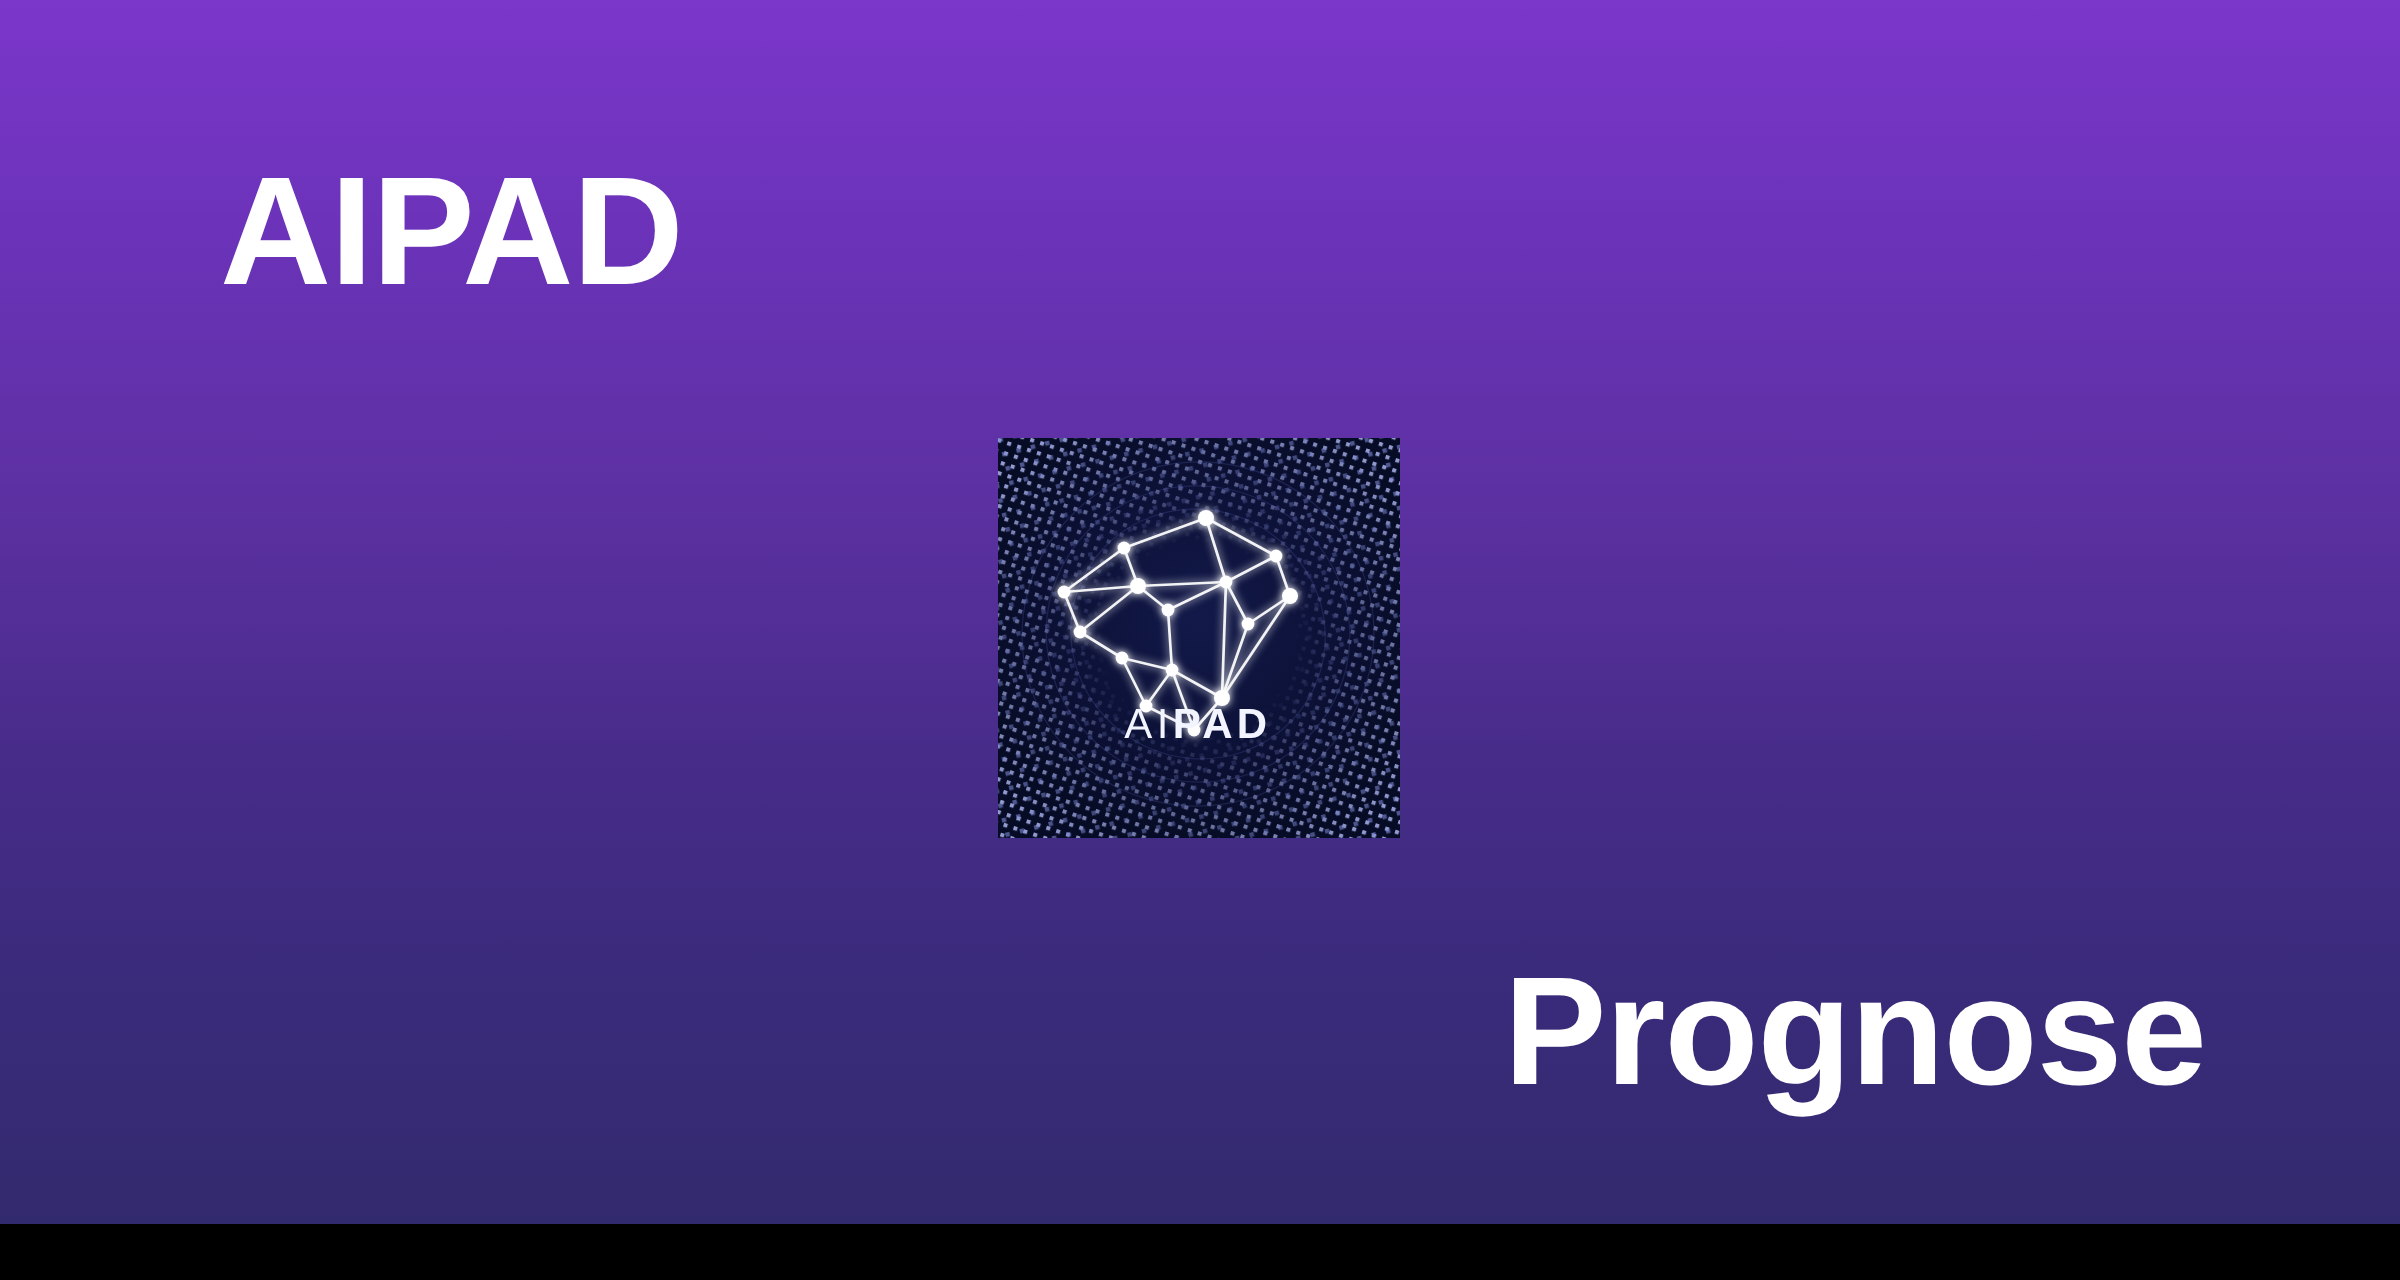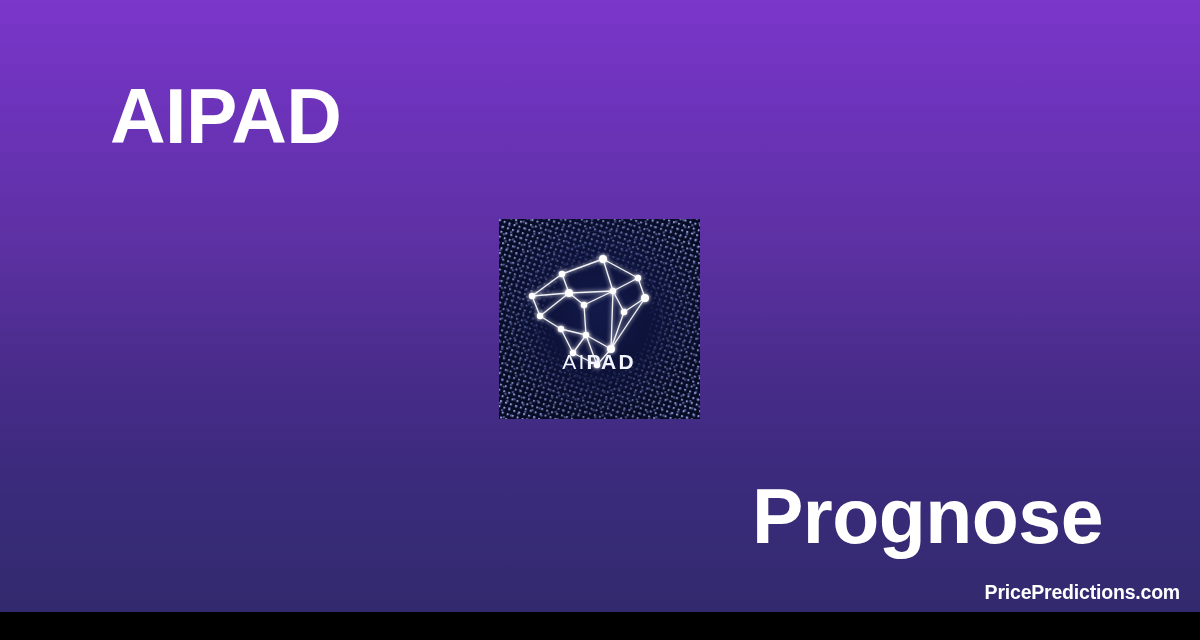--- a/index.html
+++ b/index.html
@@ -187,15 +187,14 @@
         </g>
 
       <text id="logo-wordmark" x="100" y="150" text-anchor="middle" font-family="Liberation Sans, sans-serif" font-size="21" letter-spacing="2.2" fill="#f2f4ff">
         <tspan id="wm-light" font-weight="300">AI</tspan><tspan id="wm-bold" font-weight="bold">PAD</tspan>
       </text>
     </svg>
   </div>
 
   <h2 class="prediction-word">Prognose</h2>
 
-  <div class="watermark">PricePredictions.com</div>
 
 </div>
 
 </body></html>

